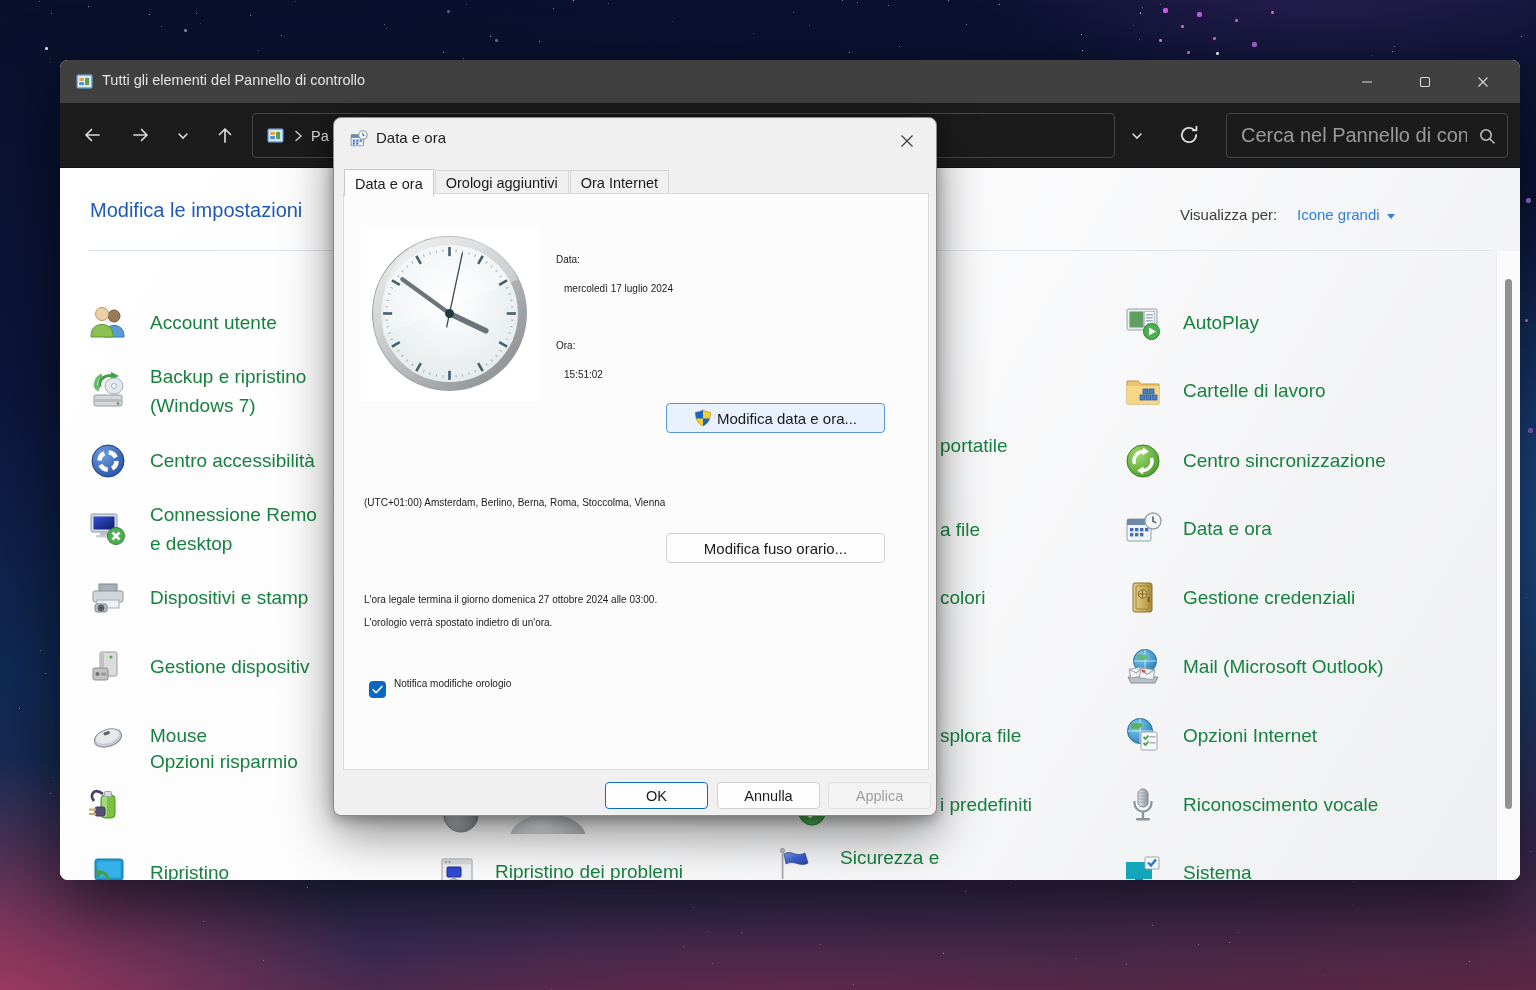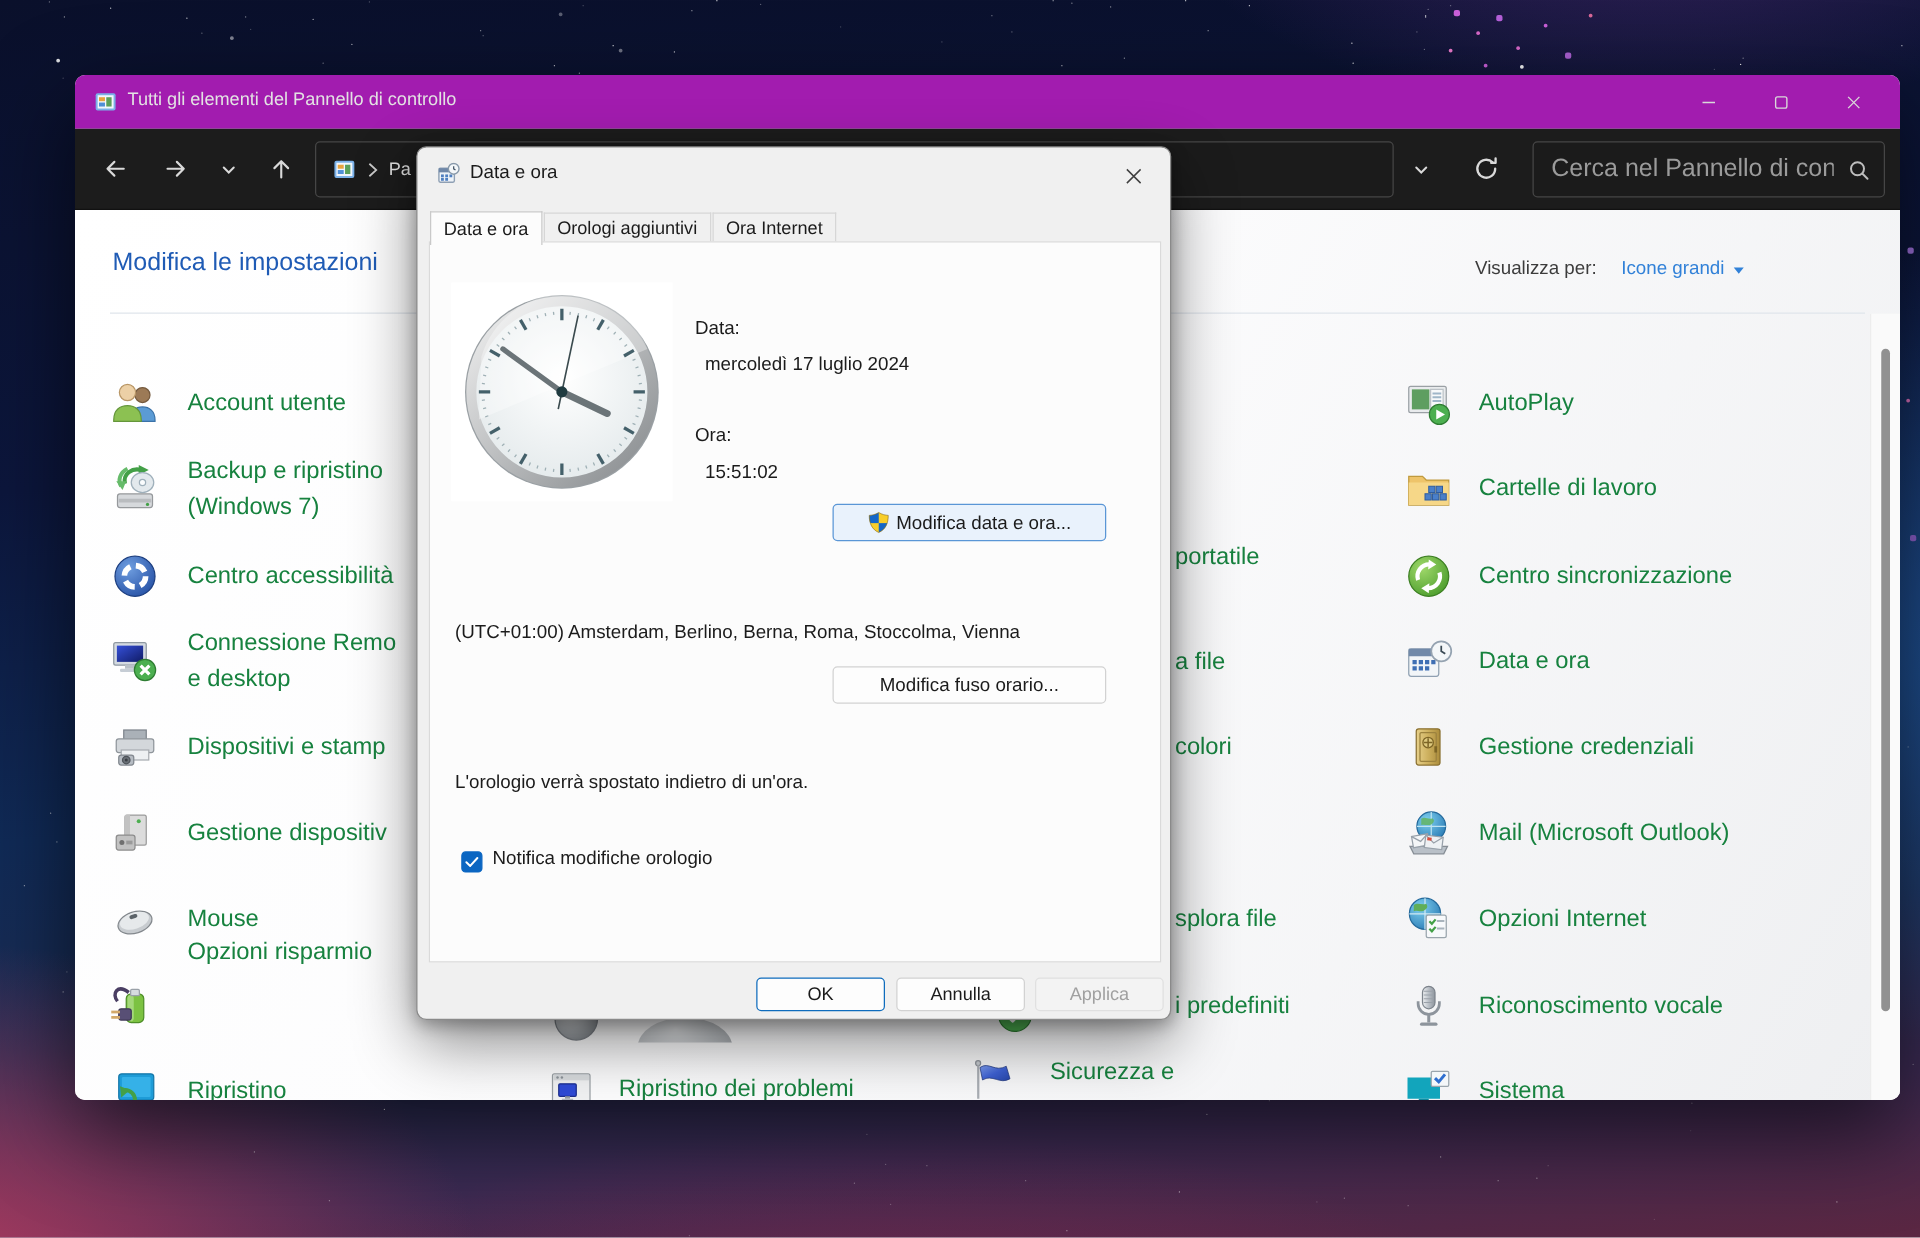--- a/index.html
+++ b/index.html
@@ -12,21 +12,21 @@
       radial-gradient(900px 360px at 46% 113%, rgba(150,40,82,.6), transparent 60%),
       radial-gradient(620px 300px at 86% -10%, rgba(122,62,165,.45), transparent 65%),
       linear-gradient(175deg, #0a102b 0%, #0c163c 35%, #102a56 60%, #1b2c52 75%, #3c2a52 88%, #5c2742 100%);
   }
   .stars, .splatter { position:absolute; left:0; top:0; width:1px; height:1px; border-radius:50%; }
 
   
   .window { position:absolute; left:60px; top:60px; width:1460px; height:820px;
     border-radius:8px; overflow:hidden; background:#fff; z-index:1;
     box-shadow:0 25px 70px rgba(0,0,0,.6); }
-  .titlebar { position:absolute; left:0; top:0; right:0; height:43px; background:#a21caf;text-align:right; }
+  .titlebar { position:absolute; left:0; top:0; right:0; height:43px; background:#404040;text-align:right; }
   .app-icon { position:absolute; left:16px; top:13px; width:17px; height:17px; }
   .app-icon svg { width:100%; height:100%; display:block; }
   .win-title { position:absolute; left:42px; top:12px; font-size:14.5px; color:#e3e3e3; white-space:nowrap; }
   .win-controls { position:absolute; right:8px; top:0; height:43px; display:flex; }
   .win-btn { width:58px; height:43px; display:flex; align-items:center; justify-content:center; background:none; border:none; }
   .toolbar { position:absolute; left:0; top:43px; right:0; height:65px; background:#1c1c1c; border-bottom:1px solid #111; }
   .nav-btn { position:absolute; background:none; border:none; }
   .nav-btn svg { display:block; }
   .addressbar { position:absolute; left:192px; top:10px; width:863px; height:45px;
     background:#1b1b1b; border:1px solid #464646; border-radius:4px; display:flex; align-items:center; }
@@ -70,21 +70,21 @@
   .tabs { position:absolute; left:10px; top:51px; display:flex; align-items:flex-end; }
   .tab { font-size:14.5px; padding:4px 10px; height:24px; border:1px solid #d6d6d6; border-bottom:none;
     background:#f0f0f0; color:#1b1b1b; white-space:nowrap; }
   .tab + .tab { margin-left:1px; }
   .tab.active { background:#fcfcfc; height:27px; padding-top:6px; margin-bottom:-2px;
     border-color:#c9c9c9; position:relative; z-index:2; }
   .tab-page { position:absolute; left:9px; top:75px; width:586px; height:577px;
     background:#fcfcfc; border:1px solid #dadada; }
   .clock-box { position:absolute; left:27px; top:108px; width:177px; height:175px; background:#fff; }
   .clock-box svg { position:absolute; inset:7px; width:163px; height:161px; }
-  .dlbl { position:absolute; font-size:15px; white-space:nowrap; }
+  .dlbl { position:absolute; font-size:10px; white-space:nowrap; }
   .dlg-btn { position:absolute; left:332px; width:219px; height:30px; border-radius:4px;
     border:1px solid #d2d2d2; background:#fdfdfd; color:#1b1b1b;
     font-family:"Liberation Sans",sans-serif; font-size:15px;
     display:flex; align-items:center; justify-content:center; gap:5px; }
   .dlg-btn.uac { background:#e9f2fc; border-color:#5a96d6; }
   .shield { width:18px; height:18px; display:inline-flex; }
   .shield svg { width:100%; height:100%; }
   .group-row { position:absolute; left:30px; top:341px; width:521px; display:flex; align-items:center; gap:9px; }
   .group-rule { flex:1; height:1px; background:#bcbcbc; margin-top:2px; }
   .checkbox { position:absolute; left:35px; top:563px; width:17px; height:17px;
@@ -664,20 +664,21 @@
       </span>
       <span>Modifica data e ora...</span>
     </button>
 
     <div class="dlbl" style="left:30px;top:379px;">(UTC+01:00) Amsterdam, Berlino, Berna, Roma, Stoccolma, Vienna</div>
 
     <button class="dlg-btn" style="top:415px;">
       <span>Modifica fuso orario...</span>
     </button>
 
+    <div class="dlbl" style="left:30px;top:476px;">L'ora legale termina il giorno domenica 27 ottobre 2024 alle 03:00.</div>
     <div class="dlbl" style="left:30px;top:499px;">L'orologio verrà spostato indietro di un'ora.</div>
 
     <div class="checkbox">
       <svg viewBox="0 0 17 17">
           <path d="M3.5 8.8L7 12.2 13.5 5" stroke="#fff" stroke-width="1.8" fill="none" stroke-linecap="round" stroke-linejoin="round"></path>
         </svg>
     </div>
     <div class="dlbl" style="left:60px;top:560px;">Notifica modifiche orologio</div>
 
     <button class="footer-btn ok">OK</button>

